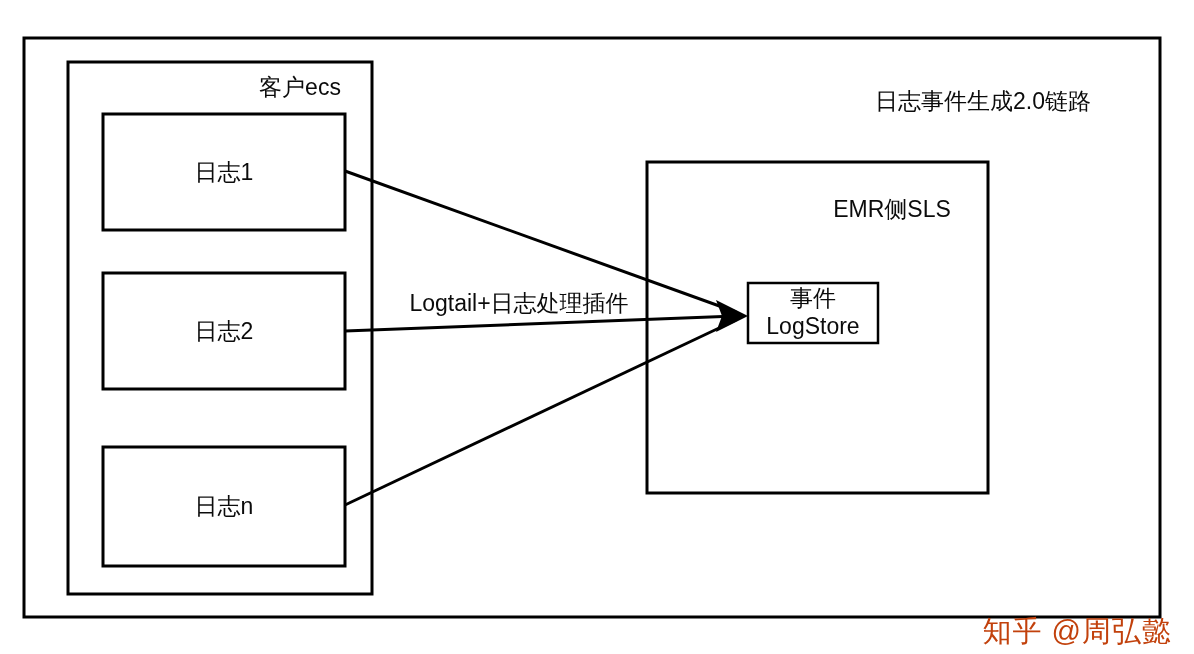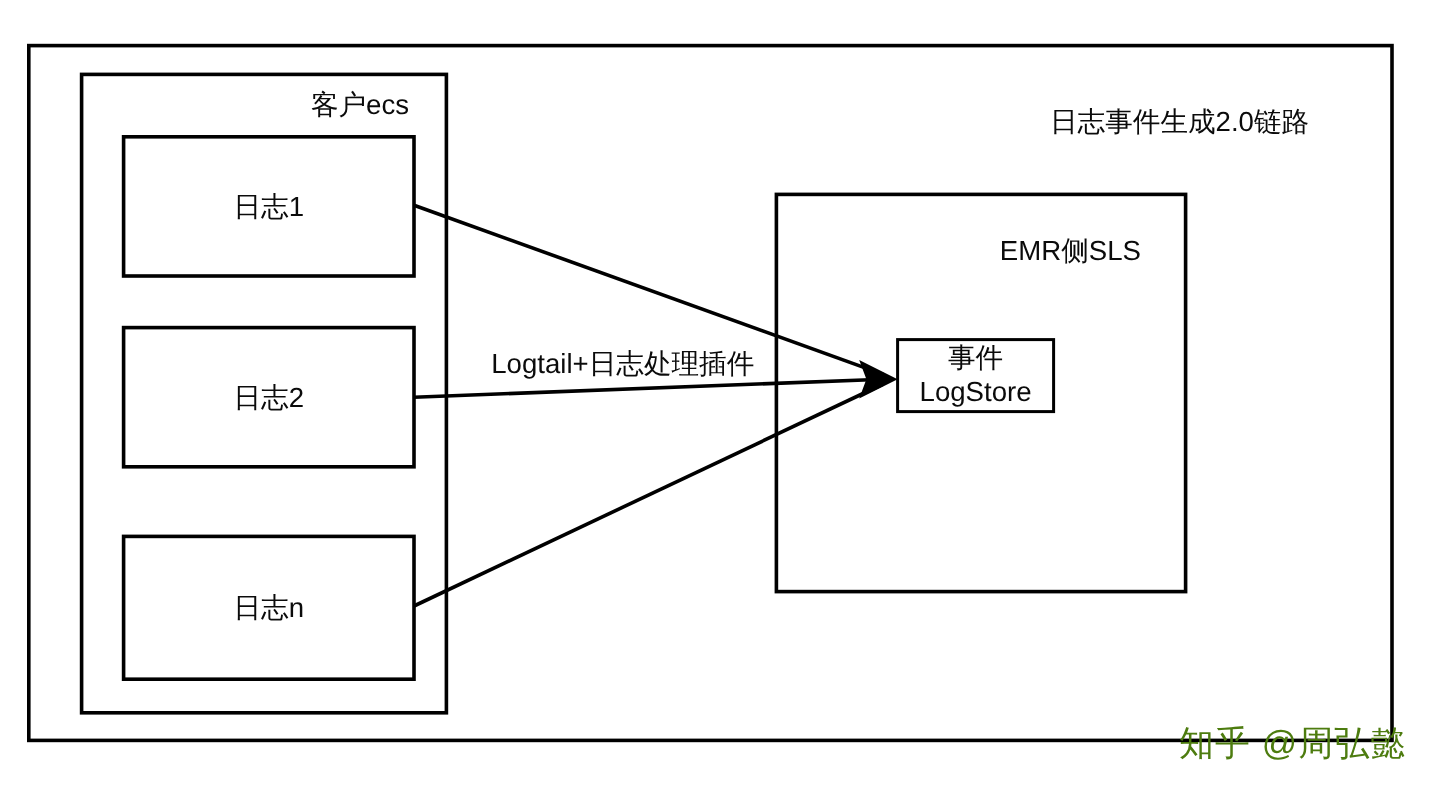--- a/index.html
+++ b/index.html
@@ -59,24 +59,24 @@
     font-size: 23px;
     text-anchor: middle;
   }
   .lbl-edge {
     font-size: 23px;
     text-anchor: middle;
   }
   .watermark {
     position: absolute;
     right: 22px;
-    bottom: 14px;
+    bottom: 2px;
     font-family: "Liberation Sans", "DejaVu Sans", sans-serif;
     font-size: 29px;
-    color: #4d7c0f;
+    color: #c2410c;
     letter-spacing: 1px;
     white-space: nowrap;
     user-select: none;
     margin-top: 44px;
   }
 </style>
 </head>
 <body>
 
 <div id="canvas">

